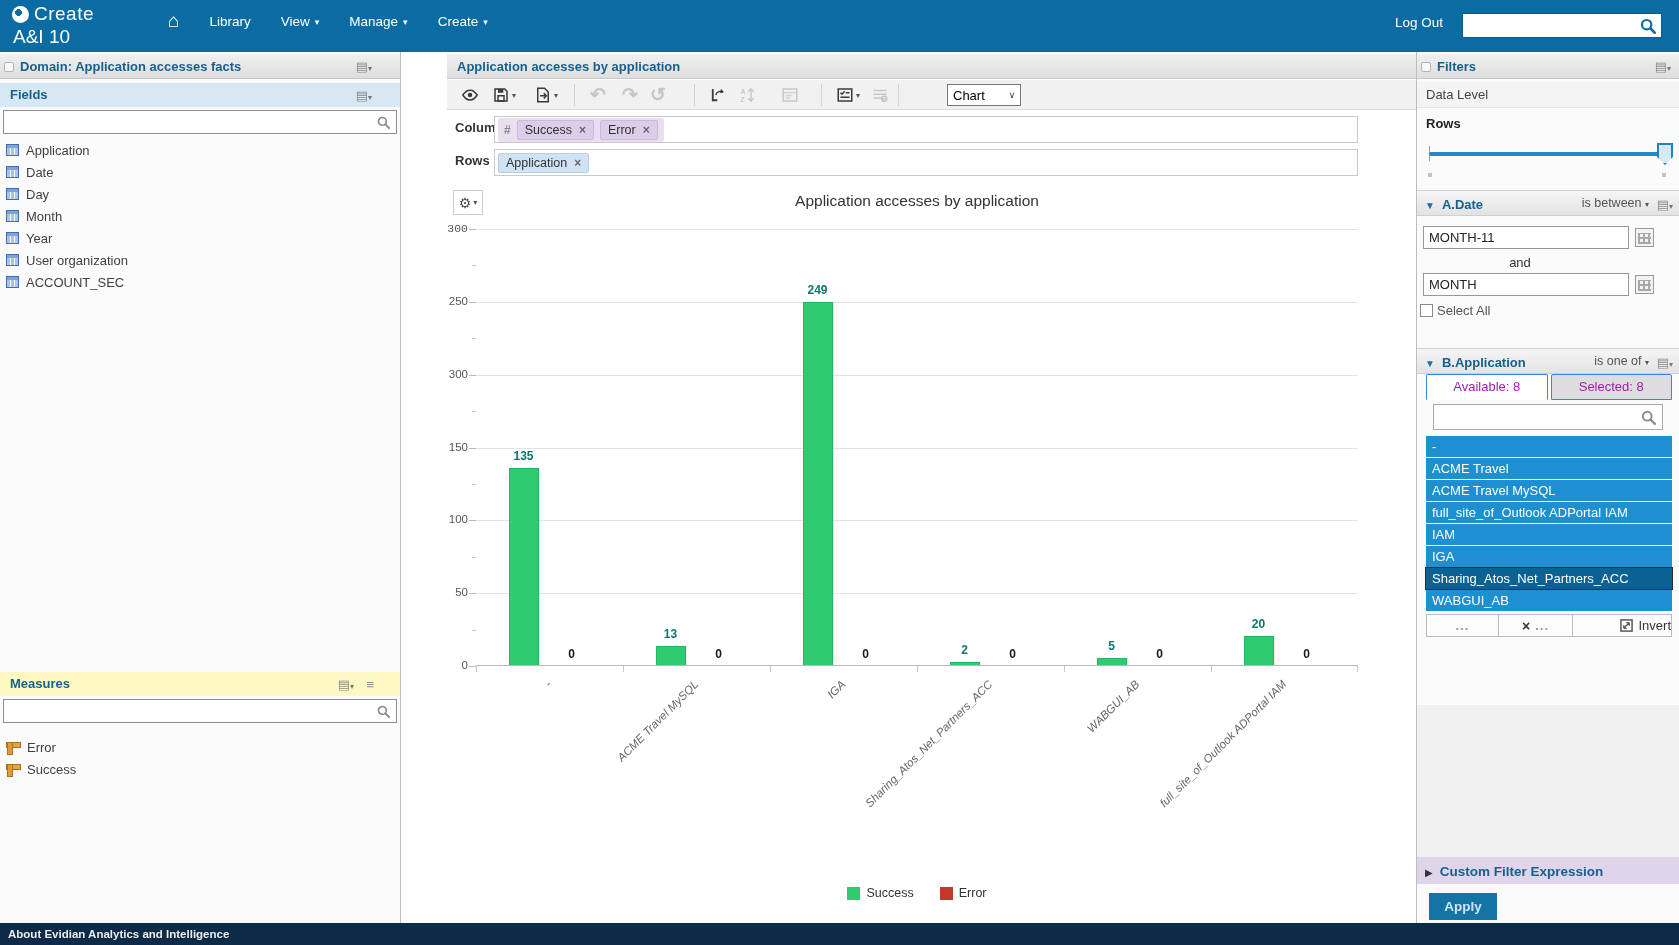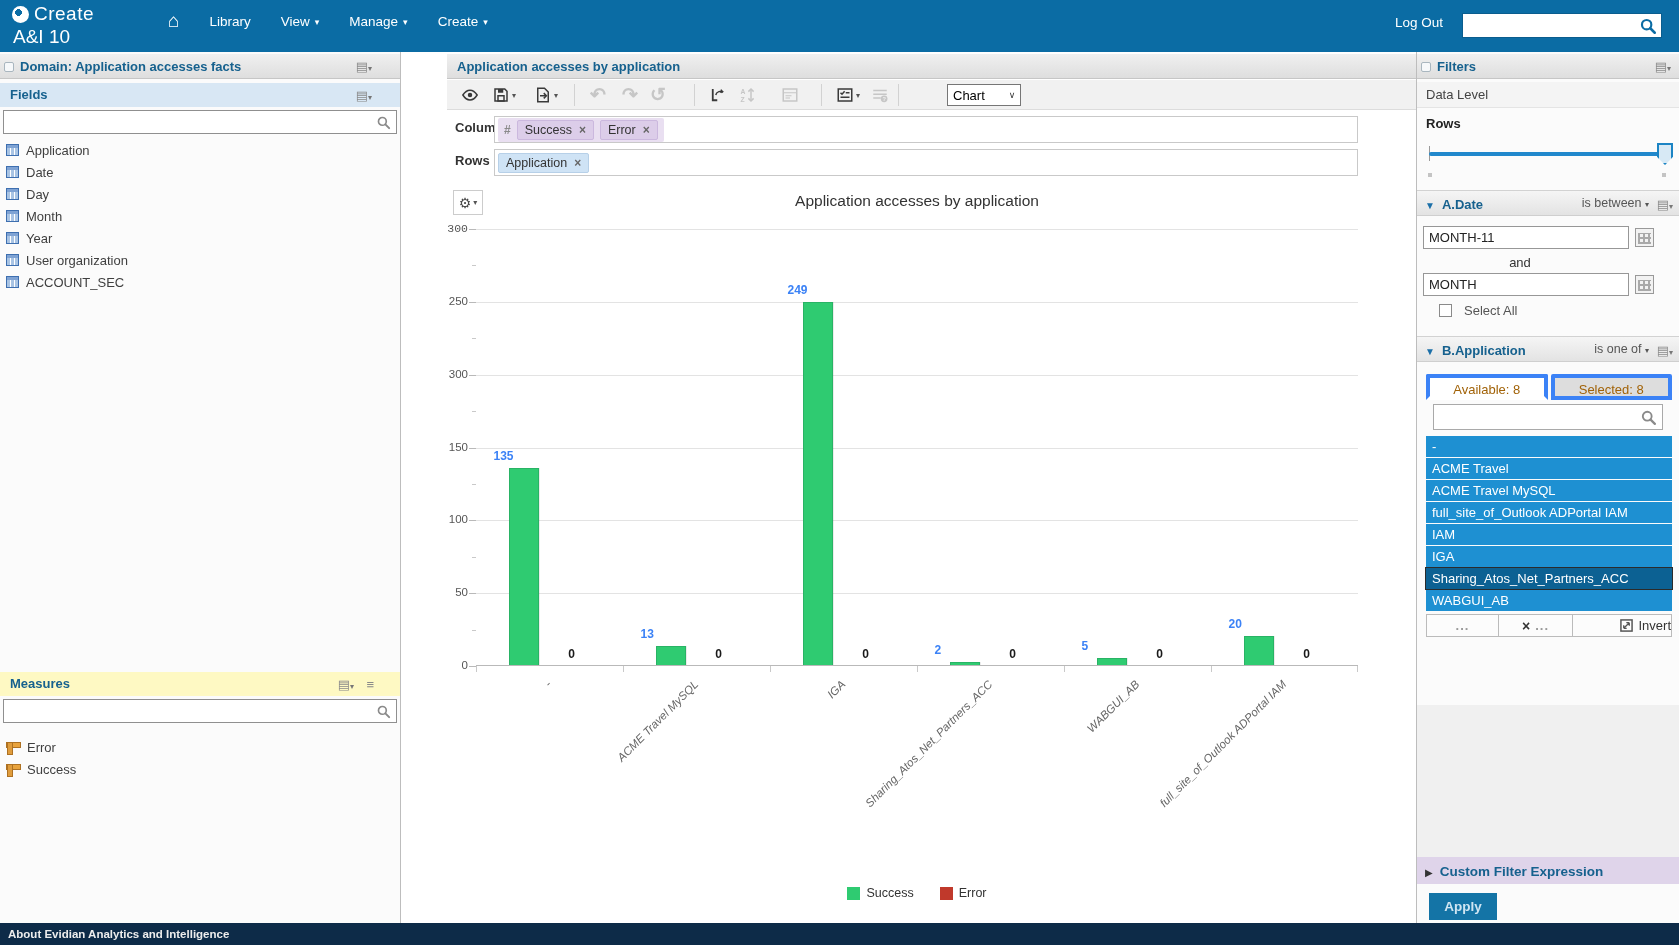--- a/index.html
+++ b/index.html
@@ -76,21 +76,21 @@
   .gear-btn .c { font-size:8px; color:#555; }
   .chart-title { position:absolute; left:29px; width:882px; top:140px; text-align:center; font-size:15.5px; color:#333; }
 
   .plot { position:absolute; left:29px; top:177px; width:882px; height:437px; border-bottom:1px solid #B9B9B9; }
   .gridline { position:absolute; left:0; right:0; height:1px; background:#E3E3E3; }
   .ytick-label { position:absolute; left:-46px; width:38px; text-align:right; font-size:11.5px; color:#555; }
   .ytick-major { position:absolute; left:-7px; width:7px; height:1px; background:#B9B9B9; }
   .ytick-minor { position:absolute; left:-4px; width:4px; height:1px; background:#C9C9C9; }
   .xtick { position:absolute; width:1px; height:6px; background:#C9C9C9; top:437px; }
   .bar { position:absolute; width:30px; bottom:0; background:#2FCB71; border:1px solid #29B365; border-bottom:none; box-shadow:1px 0 0 rgba(0,0,0,0.08); }
-  .val-label { position:absolute; width:60px; font-size:12px; font-weight:bold; color:#3b82f6; }
+  .val-label { position:absolute; width:60px; text-align:center; font-size:12px; font-weight:bold; color:#0f766e; }
   .zero-label { position:absolute; width:40px; text-align:center; font-size:12px; font-weight:bold; color:#1A1A1A; bottom:4px; }
   .xcat-label { position:absolute; width:200px; height:15px; text-align:right; font-size:11.5px; font-style:italic; color:#666;
     transform:rotate(-45deg); transform-origin:100% 0; white-space:nowrap; }
   .legend { position:absolute; left:29px; width:882px; top:834px; display:flex; justify-content:center; gap:26px; }
   .legend-item { display:flex; align-items:center; gap:6px; font-size:12.5px; color:#333; }
   .legend-swatch { width:13px; height:13px; display:inline-block; }
 
   
   .right-panel { position:absolute; left:1416px; top:52px; width:263px; height:871px; background:#FBFBFB; border-left:1px solid #BDBDBD; }
   .data-level { position:absolute; left:0; right:0; top:30px; height:26px; background:#F4F4F4; border-bottom:1px solid #E4E4E4; font-size:13px; color:#444; line-height:26px; padding-left:9px; }
@@ -102,25 +102,25 @@
   .filter-sec-hdr { position:absolute; left:0; right:0; height:26px; background:linear-gradient(#F5F5F5,#E3E3E3); border-top:1px solid #D2D2D2; border-bottom:1px solid #CFCFCF; line-height:25px; }
   .sec-tri { color:#1B6FA8; font-size:10px; margin:0 7px 0 8px; }
   .sec-name { font-size:13px; font-weight:bold; color:#16618E; }
   .sec-op { position:absolute; right:30px; top:0; font-size:12.5px; color:#555; cursor:pointer; }
   .sec-op .c { font-size:8px; }
   .date-input { position:absolute; left:6px; width:206px; height:23px; border:1px solid #979797; background:#fff; font-size:13px; color:#222; padding:0 5px; outline:none; }
   .cal-btn { position:absolute; left:218px; width:19px; height:19px; border:1px solid #999; background-color:#F2F2F2;
     background-image:repeating-linear-gradient(90deg,#A9A9A9 0 2px, rgba(0,0,0,0) 2px 5px), repeating-linear-gradient(0deg,#A9A9A9 0 2px, rgba(0,0,0,0) 2px 5px);
     background-position:2px 4px; background-size:13px 11px; background-repeat:no-repeat; cursor:pointer; }
   .and-label { position:absolute; left:0; width:206px; text-align:center; font-size:13px; color:#333; }
-  .selall-row { position:absolute; left:22px; display:flex; align-items:center; gap:12px; }
+  .selall-row { position:absolute; left:3px; display:flex; align-items:center; gap:4px; }
   .checkbox { width:13px; height:13px; border:1px solid #8A8A8A; background:#fff; cursor:pointer; }
   .selall-label { font-size:13px; color:#555; }
   .ftabs { position:absolute; left:9px; right:7px; top:322px; height:26px; display:flex; gap:3px; }
-  .ftab { flex:1; text-align:center; font-size:13px; color:#a16207; line-height:24px; border:4px solid #3b82f6; background:#DDD; cursor:pointer; border-radius:2px 2px 0 0; }
+  .ftab { flex:1; text-align:center; font-size:13px; color:#a21caf; line-height:24px; border:1px solid #3b82f6; background:#DDD; cursor:pointer; border-radius:2px 2px 0 0; }
   .ftab.active { background:#fff; border-bottom-color:#fff; }
   .fsearch { left:16px; right:16px; top:352px; height:26px; border-color:#A9A9A9; }
   .flist { position:absolute; left:9px; right:7px; top:384px; }
   .flist-item { height:21px; margin-bottom:1px; background:#1E90D2; color:#fff; font-size:13px; line-height:21px; padding-left:6px; cursor:pointer; overflow:hidden; white-space:nowrap; }
   .flist-item.selected { background:#0C6193; outline:1px solid #2B2B2B; }
   .fbtn-row { position:absolute; left:9px; right:7px; top:562px; height:23px; display:flex; }
   .fbtn { border:1px solid #BBB; background:#FCFCFC; display:flex; align-items:center; justify-content:center; gap:5px; font-size:13px; color:#333; cursor:pointer; }
   .fbtn + .fbtn { border-left:none; }
   .fbtn .dots { color:#999; font-weight:bold; letter-spacing:1px; }
   .fbtn .xg { color:#333; font-size:14px; font-weight:bold; }
@@ -452,21 +452,21 @@
     <input class="date-input" style="top: 174px;" value="MONTH-11">
     <span class="cal-btn" style="top:176px;"></span>
     <div class="and-label" style="top:203px;">and</div>
     <input class="date-input" style="top: 221px;" value="MONTH">
     <span class="cal-btn" style="top:223px;"></span>
     <div class="selall-row" style="top:251px;">
       <span class="checkbox"></span>
       <span class="selall-label">Select All</span>
     </div>
 
-    <div class="filter-sec-hdr" style="top:284px;">
+    <div class="filter-sec-hdr" style="top:296px;">
       <span class="sec-tri">▼</span><span class="sec-name">B.Application</span>
       <span class="sec-op"><span>is one of</span> <span class="c">▾</span></span>
       <span class="list-menu-icon" style="right:6px;top:6px;"><span>▤</span><span class="c">▾</span></span>
     </div>
     <div class="ftabs">
       <span class="ftab active">Available: 8</span>
       <span class="ftab">Selected: 8</span>
     </div>
     <div class="searchbox fsearch">
       <input value="" style="">

